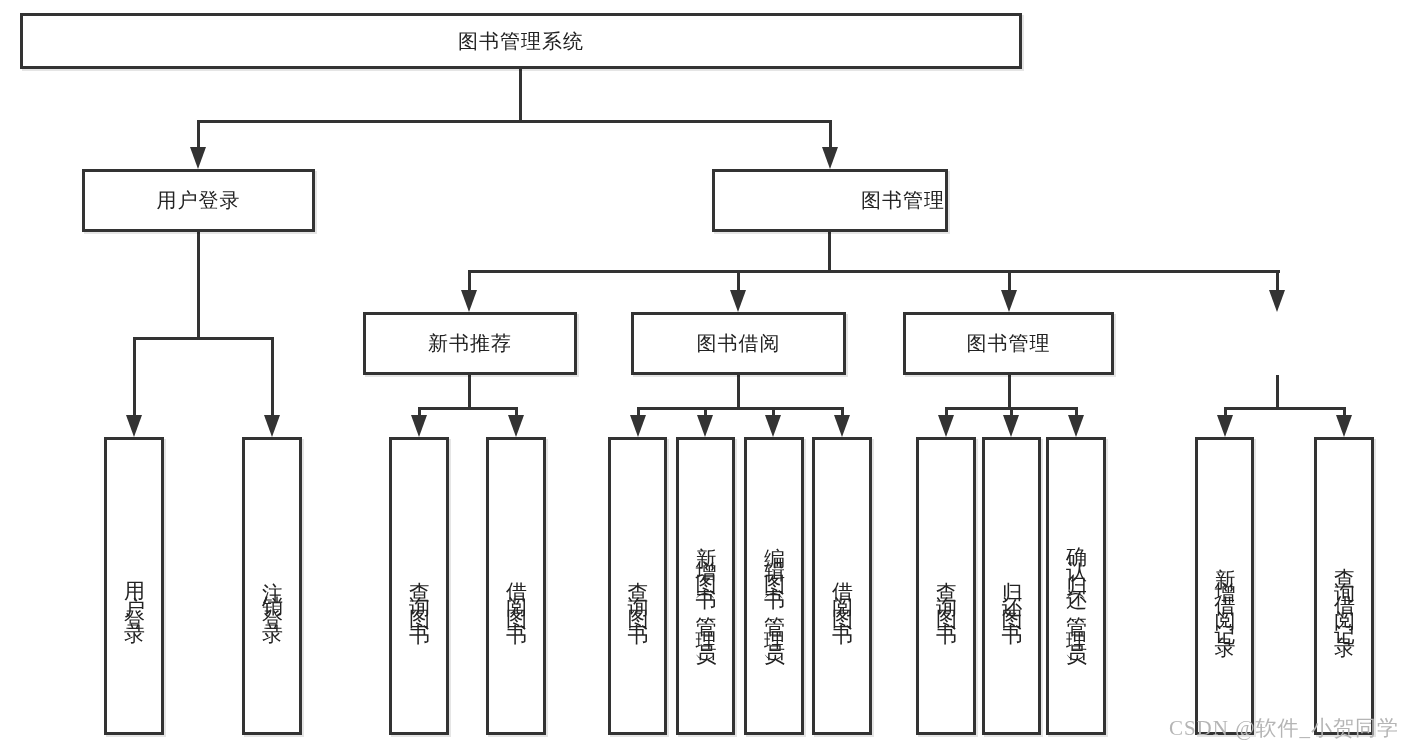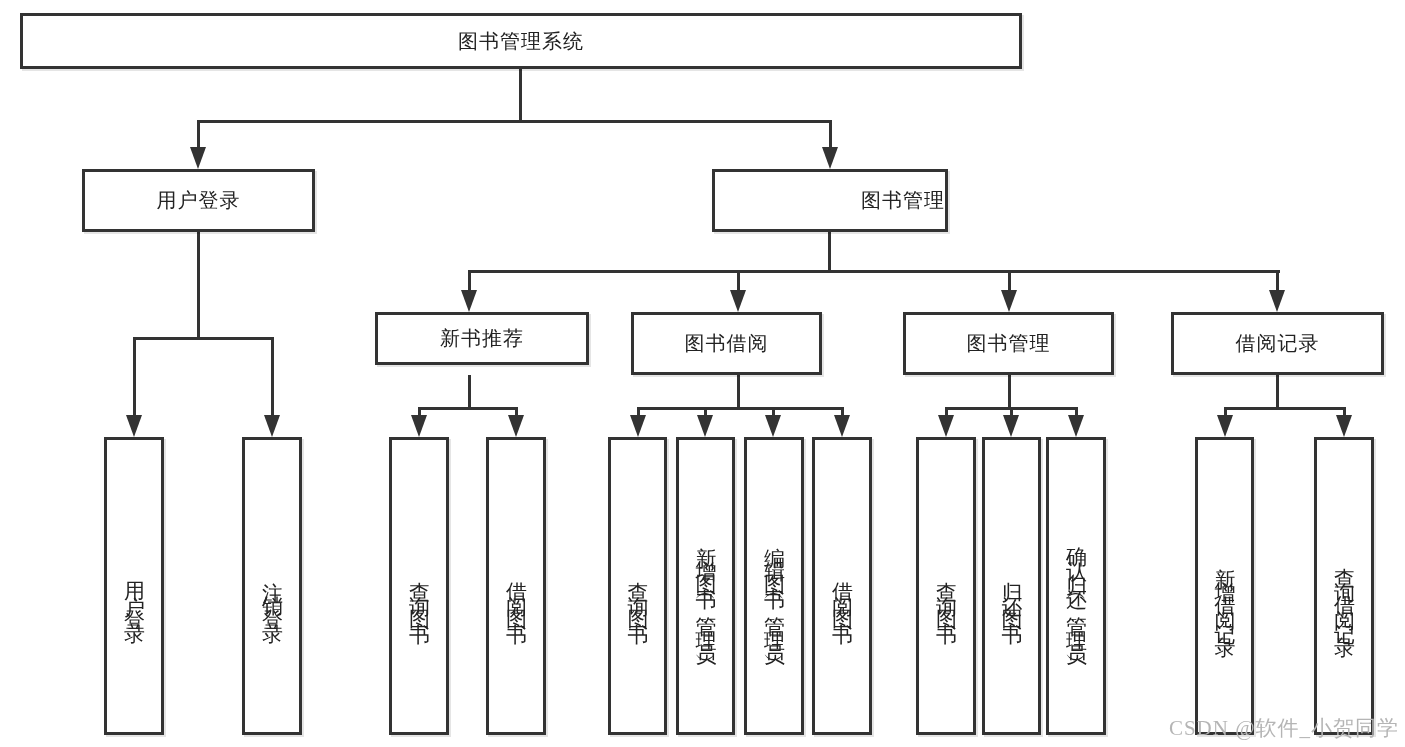--- a/index.html
+++ b/index.html
@@ -98,31 +98,28 @@
     <span class="hlabel">图书管理系统</span>
   </div>
 
   <div class="box" style="left:82px;top:169px;width:233px;height:63px;">
     <span class="hlabel">用户登录</span>
   </div>
   <div class="box" style="left:712px;top:169px;width:236px;height:63px;justify-content:flex-end;">
     <span class="hlabel">图书管理</span>
   </div>
 
-  <div class="box" style="left:363px;top:312px;width:214px;height:53px;margin-left:12px;">
+  <div class="box" style="left:363px;top:312px;width:214px;height:63px;">
     <span class="hlabel">新书推荐</span>
   </div>
-  <div class="box" style="left:631px;top:312px;width:191px;height:63px;">
+  <div class="box" style="left:631px;top:312px;width:215px;height:63px;">
     <span class="hlabel">图书借阅</span>
   </div>
   <div class="box" style="left:903px;top:312px;width:211px;height:63px;">
     <span class="hlabel">图书管理</span>
-  </div>
-  <div class="box" style="left:1171px;top:312px;width:213px;height:63px;">
-    <span class="hlabel">借阅记录</span>
   </div>
 
   <div class="box" style="left:104px;top:437px;width:60px;height:298px;">
     <span class="vlabel">用户登录</span>
   </div>
   <div class="box" style="left:242px;top:437px;width:60px;height:298px;">
     <span class="vlabel">注销登录</span>
   </div>
 
   <div class="box" style="left:389px;top:437px;width:60px;height:298px;">

